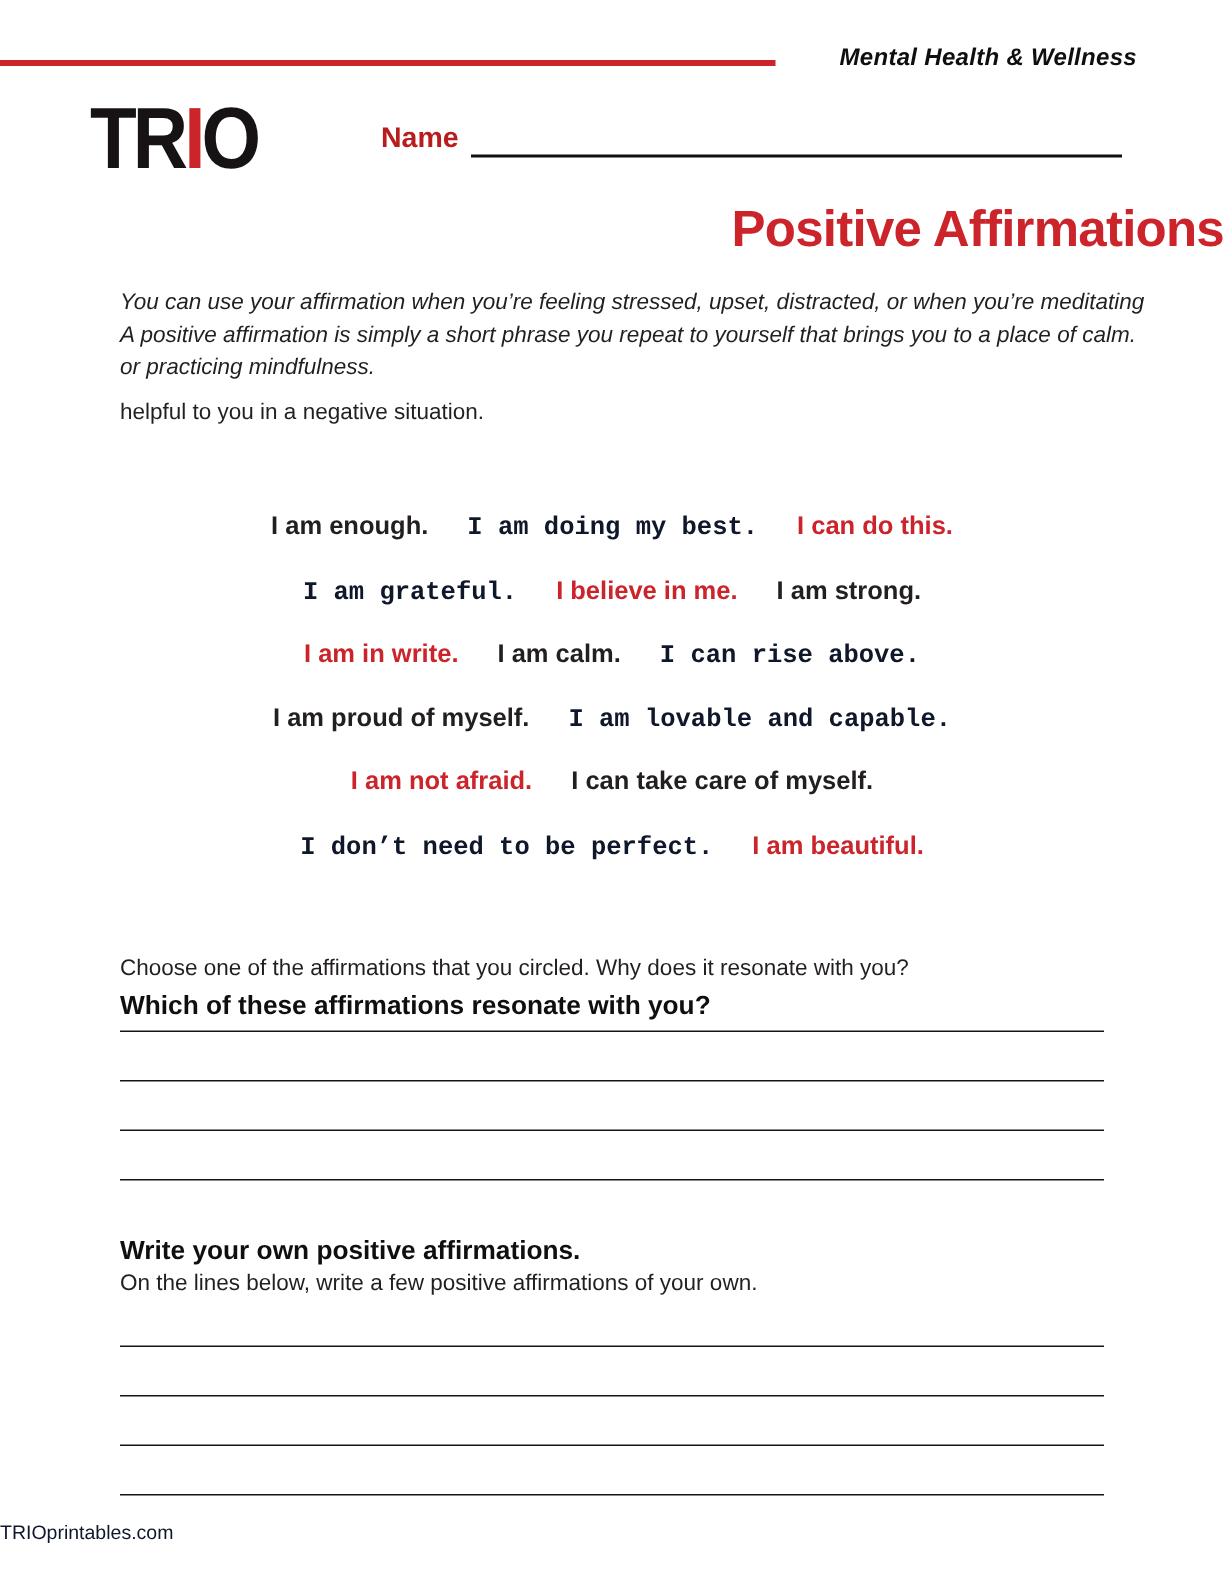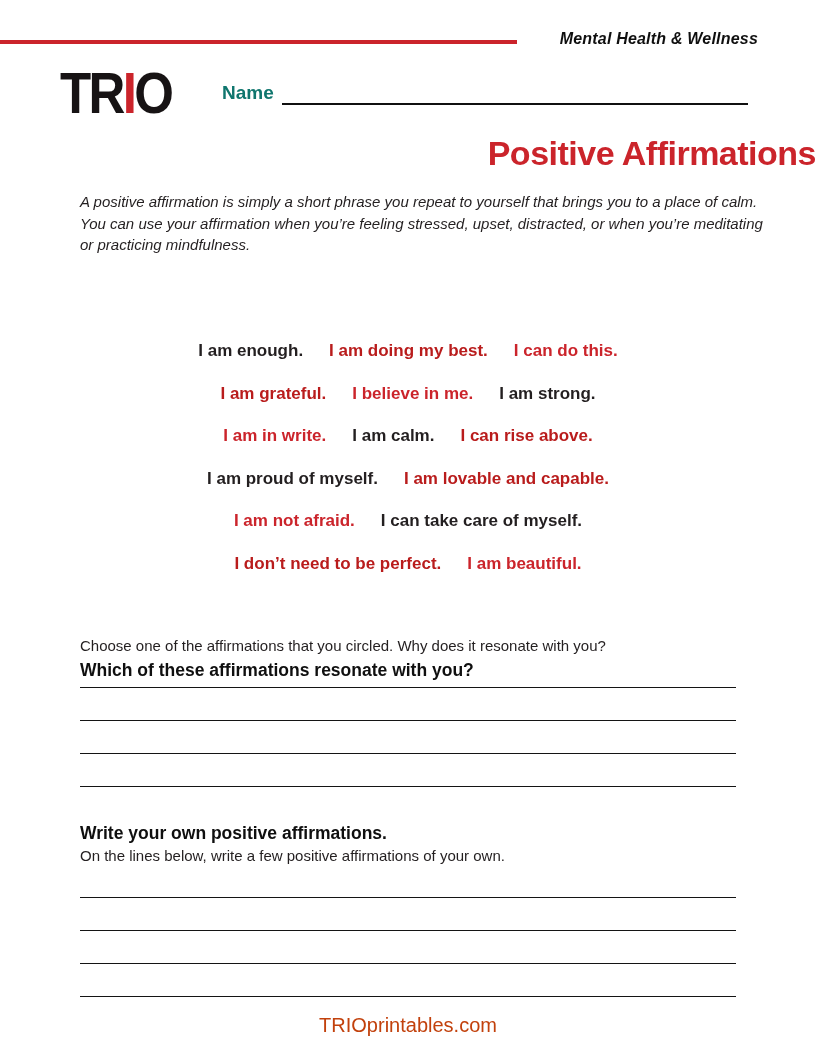--- a/index.html
+++ b/index.html
@@ -55,23 +55,24 @@
     position: absolute;
     top: 80px;
     left: 222px;
     width: 526px;
     display: flex;
     align-items: flex-end;
   }
   .name-label {
     font-size: 19px;
     font-weight: bold;
-    color: #0f766e;
+    color: #b91c1c;
     padding-right: 8px;
     line-height: 24px;
+    margin-left: 32px;
   }
   .name-line {
     flex: 1;
     border-bottom: 2px solid #101010;
     height: 23px;
   }
 
   
   .page-title {
     position: absolute;
@@ -116,21 +117,21 @@
     justify-content: center;
     align-items: baseline;
     gap: 26px;
     height: 19px;
     margin-bottom: 23.5px;
     font-size: 17px;
     font-weight: bold;
     white-space: nowrap;
   }
   .aff-black { color: #231f20; }
-  .aff-gray  { color: #b91c1c; }
+  .aff-gray  { color: #0f172a; font-family: Liberation Mono, monospace; }
   .aff-red   { color: #cb242b; }
 
   
   .section-heading {
     position: absolute;
     left: 80px;
     font-size: 17.5px;
     font-weight: bold;
     color: #0f0f0f;
     white-space: nowrap;
@@ -158,46 +159,46 @@
     height: 32px;
     border-bottom: 1.5px solid #141414;
   }
 
   
   .footer {
     position: absolute;
     top: 1014px;
     left: 0;
     width: 100%;
-    text-align: center;
-    font-size: 20px;
-    color: #c2410c;
+    font-size: 13px;
+    color: #0f172a;
   }
 </style>
 </head>
 <body>
 
 <div class="top-rule"></div>
 <div class="category">Mental Health &amp; Wellness</div>
 
 <div class="logo"><span>TR</span><span class="logo-red">I</span><span>O</span></div>
 
 <div class="name-row">
   <span class="name-label">Name</span>
   <span class="name-line"></span>
 </div>
 
 <div class="page-title">Positive Affirmations</div>
 
 <div class="intro-italic" id="intro-italic">
+    <div>You can use your affirmation when you’re feeling stressed, upset, distracted, or when you’re meditating</div>
     <div>A positive affirmation is simply a short phrase you repeat to yourself that brings you to a place of calm.</div>
-    <div>You can use your affirmation when you’re feeling stressed, upset, distracted, or when you’re meditating</div>
     <div>or practicing mindfulness.</div>
   </div>
 <div class="intro-regular" id="intro-regular">
+    <div>helpful to you in a negative situation.</div>
   </div>
 
 <div class="affirmations" id="affirmations">
     <div class="aff-row">
       <span class="aff-black">I am enough.</span>
       <span class="aff-gray">I am doing my best.</span>
       <span class="aff-red">I can do this.</span>
     </div>
     <div class="aff-row">
       <span class="aff-gray">I am grateful.</span>

